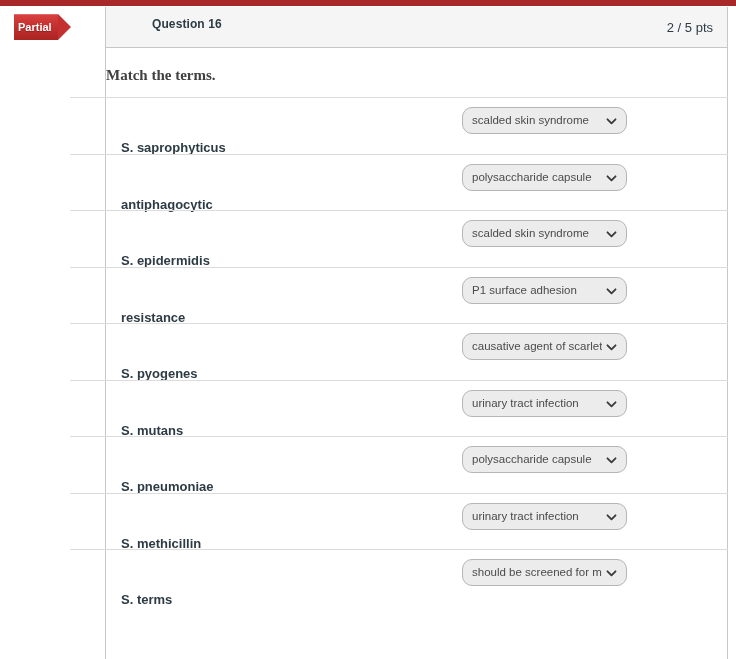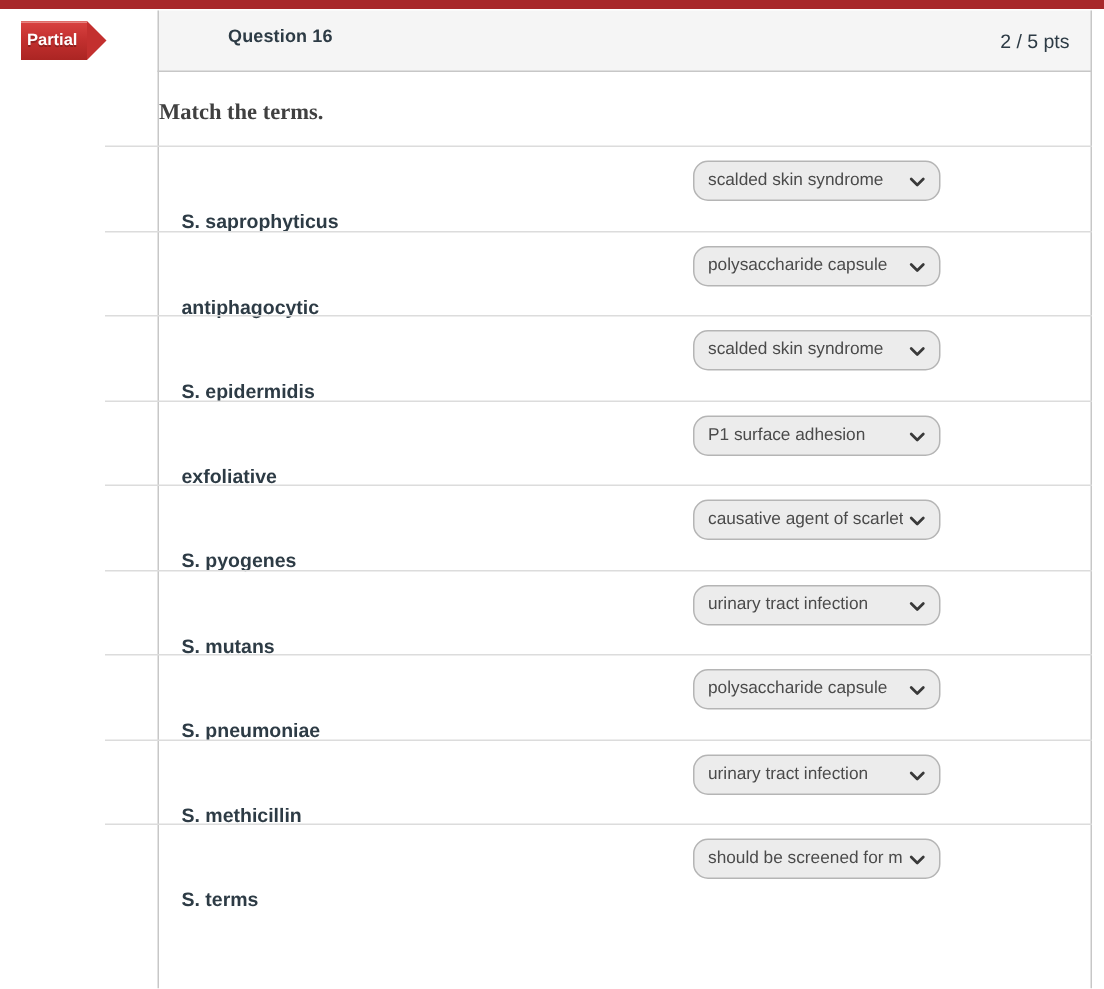--- a/index.html
+++ b/index.html
@@ -212,21 +212,21 @@
         <div class="match-select">
           <span class="select-value">scalded skin syndrome</span>
           <span class="chevron-down-icon">
             <svg viewBox="0 0 12 12" width="11" height="11">
               <path d="M1.6 3.6 L6 8 L10.4 3.6" fill="none" stroke="#3a3a3a" stroke-width="2" stroke-linecap="round" stroke-linejoin="round"></path>
             </svg>
           </span>
         </div>
       </div>
       <div class="match-row">
-        <div class="match-term">exfoliative</div>
+        <div class="match-term">resistance</div>
         <div class="match-select">
           <span class="select-value">P1 surface adhesion</span>
           <span class="chevron-down-icon">
             <svg viewBox="0 0 12 12" width="11" height="11">
               <path d="M1.6 3.6 L6 8 L10.4 3.6" fill="none" stroke="#3a3a3a" stroke-width="2" stroke-linecap="round" stroke-linejoin="round"></path>
             </svg>
           </span>
         </div>
       </div>
       <div class="match-row">

